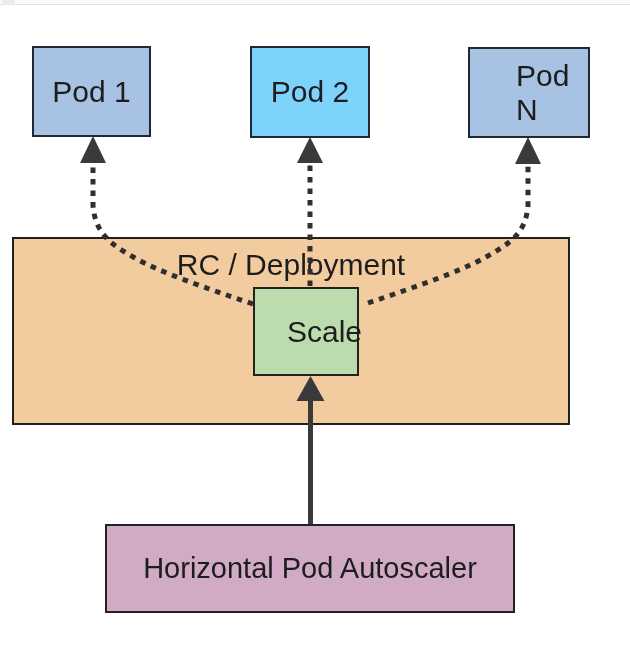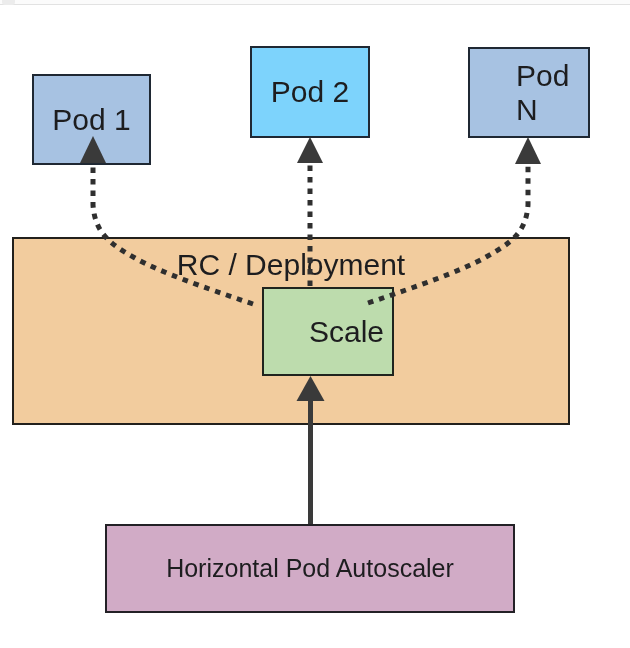--- a/index.html
+++ b/index.html
@@ -40,28 +40,28 @@
     left: 12px; top: 237px; width: 558px; height: 188px;
     align-items: flex-start; justify-content: center;
     border-color: #22201c;
     z-index: 1;
   }
   .deployment-label {
     margin-top: 8px;
     line-height: 36px;
   }
   .scale {
-    left: 262px; top: 287px; width: 132px; height: 89px;
+    left: 253px; top: 287px; width: 106px; height: 89px;
     border-color: #20241e;
     z-index: 2;
     padding-left: 37px;
   }
   .hpa {
     left: 105px; top: 524px; width: 410px; height: 89px;
-    font-size: 25px;
+    font-size: 29px;
     border-color: #232126;
     z-index: 2;
   }
   .label { z-index: 3; }
   svg.arrows {
     position: absolute; left: 0; top: 0; z-index: 5;
     pointer-events: none;
   }
 </style>
 </head>
@@ -69,21 +69,21 @@
 
 <div class="stage">
 
   <div class="top-chrome"></div>
   <div class="top-chrome-blob"></div>
 
   <div class="node deployment" style="background: rgb(242, 204, 158);">
     <span class="deployment-label label">RC / Deployment</span>
   </div>
 
-  <div class="node pod pod1" style="background: rgb(167, 194, 226); margin-top: 28px;">
+  <div class="node pod pod1" style="background: rgb(167, 194, 226);">
     <span class="label">Pod 1</span>
   </div>
   <div class="node pod pod2" style="background: #7dd3fc;">
     <span class="label">Pod 2</span>
   </div>
   <div class="node pod podN" style="background: rgb(167, 194, 226);">
     <span class="label">Pod N</span>
   </div>
 
   <div class="node scale" style="background: rgb(189, 220, 173);">

